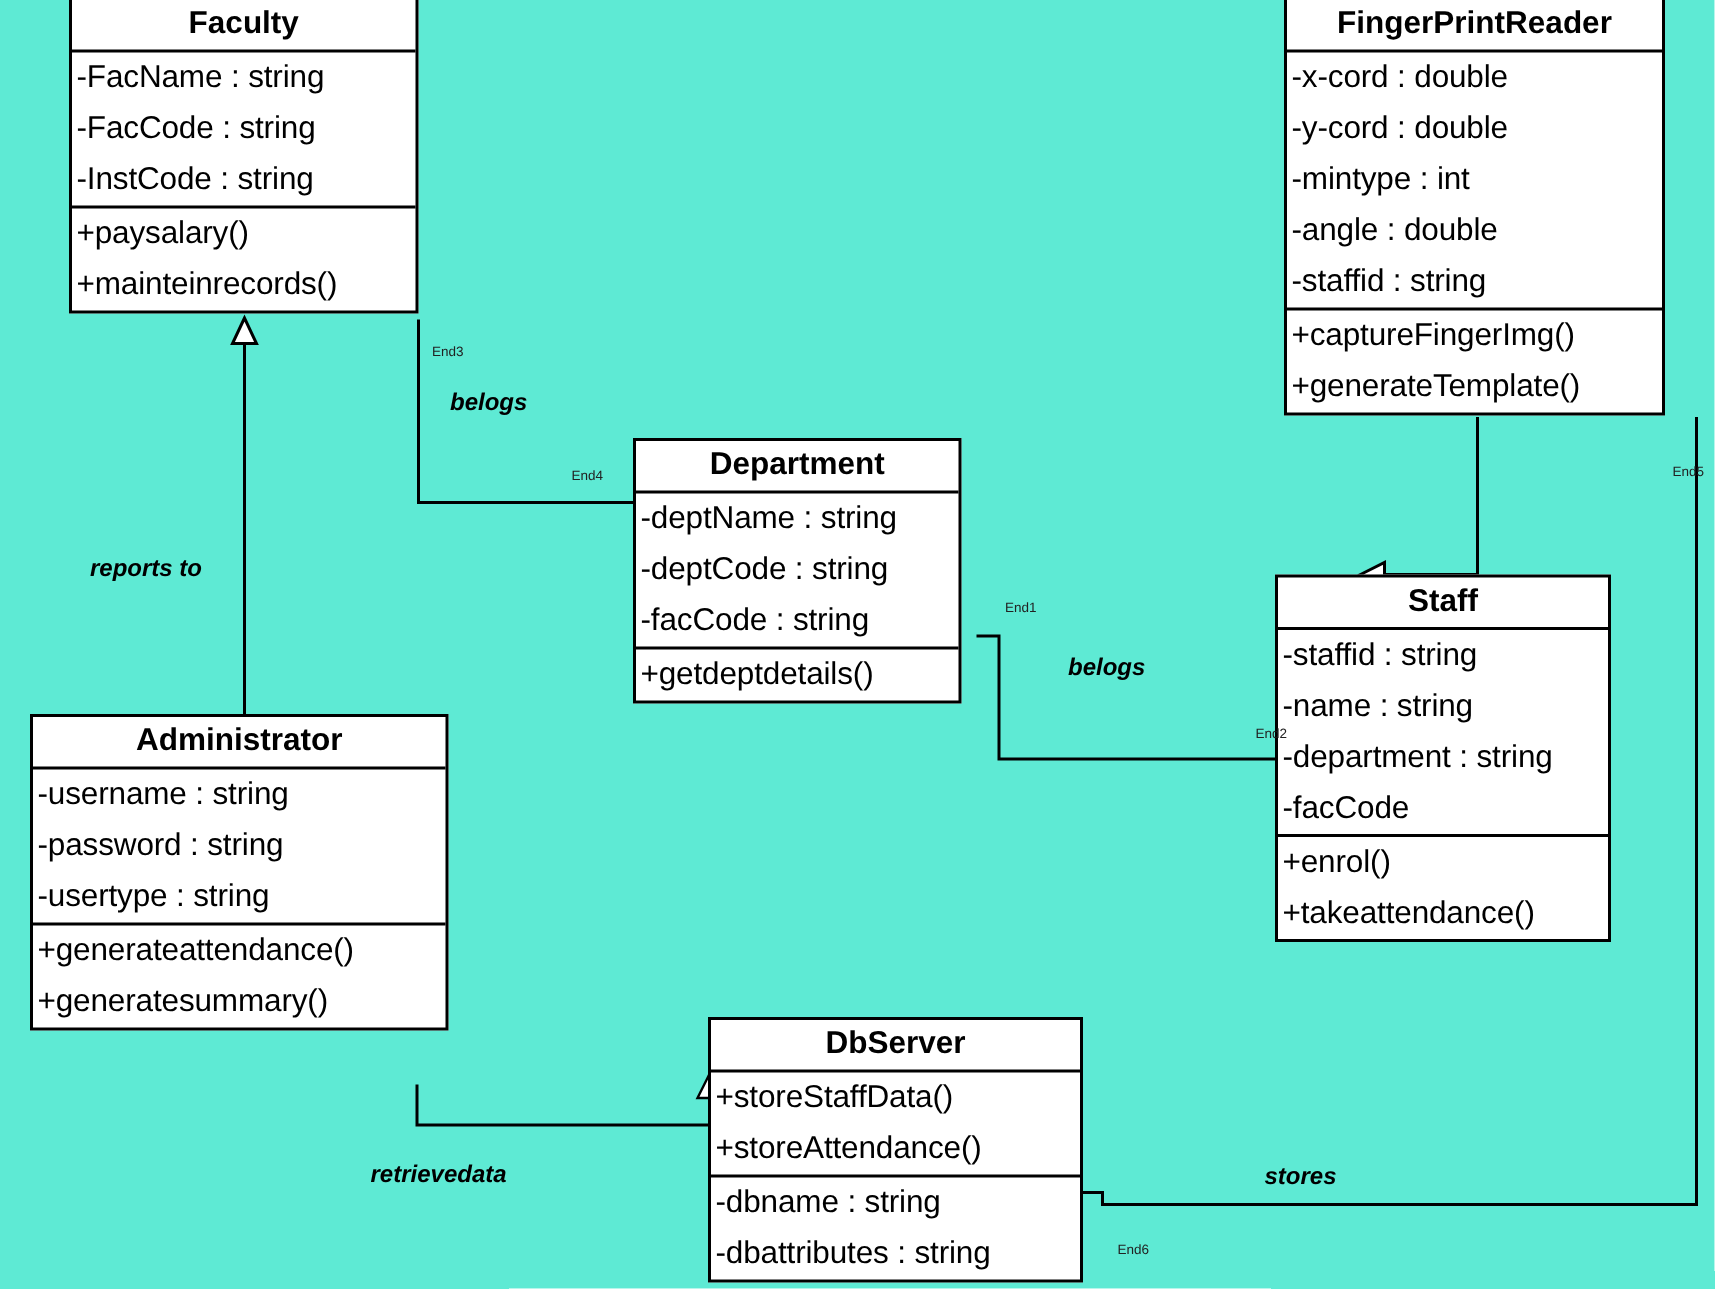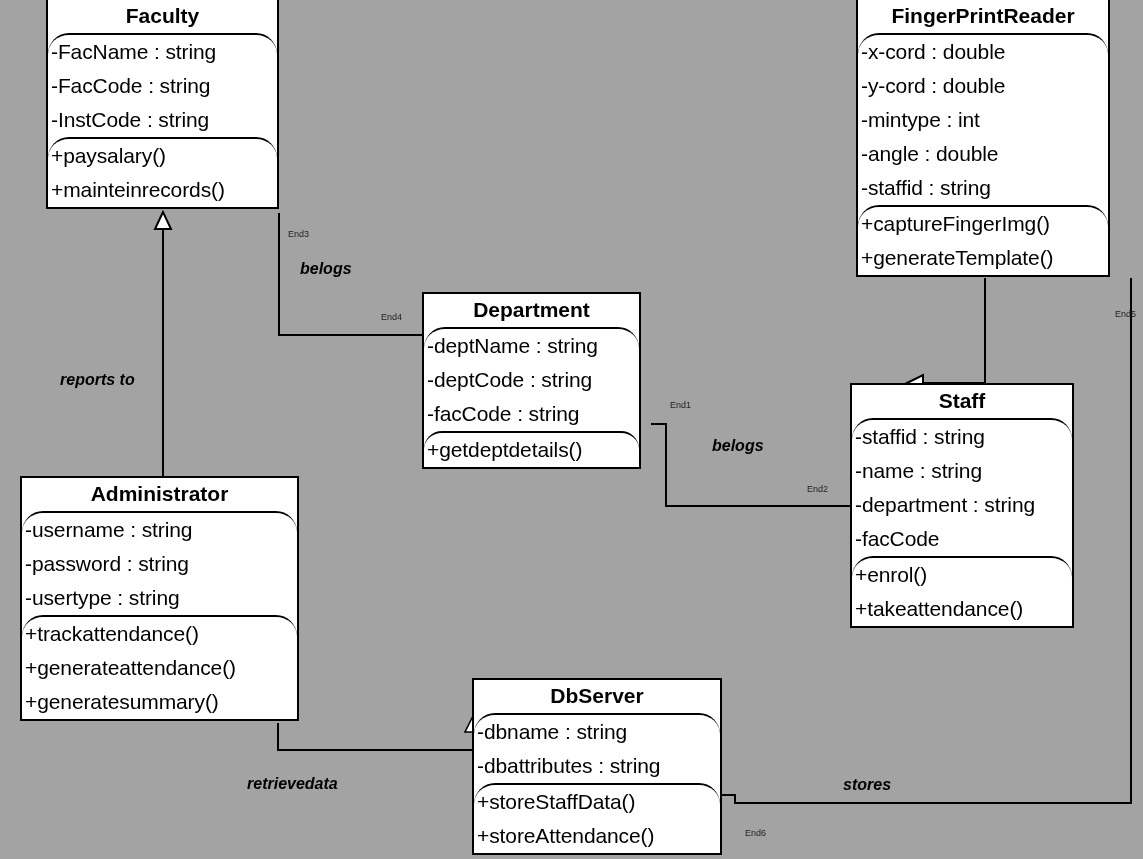--- a/index.html
+++ b/index.html
@@ -4,21 +4,21 @@
 <style>
   html, body {
     margin: 0;
     padding: 0;
     background: #ffffff;
   }
   #canvas {
     position: relative;
     width: 1143px;
     height: 859px;
-    background: #a3a3a3;
+    background: #5eead4;
     overflow: hidden;
     font-family: "Liberation Sans", sans-serif;
   }
   svg.edges {
     position: absolute;
     left: 0;
     top: 0;
     width: 1143px;
     height: 859px;
     pointer-events: none;
@@ -36,21 +36,20 @@
     line-height: 1.42;
     padding: 1px 4px 2px 4px;
     color: #000000;
     white-space: nowrap;
   }
   .uml-sep {
     border-top: 2px solid #000000;
   }
   .uml-compartment {
     padding: 0;
-    border-radius: 21px;
   }
   .uml-member {
     font-size: 21px;
     line-height: 1.62;
     padding-left: 3px;
     color: #000000;
     white-space: nowrap;
     letter-spacing: -0.1px;
   }
   .edge-label {
@@ -158,48 +157,47 @@
   </div>
 
   <div class="umlbox" style="left:20px; top:476px; width:279px;">
     <div class="uml-title">Administrator</div>
     <div class="uml-compartment uml-sep">
       <div class="uml-member">-username : string</div>
       <div class="uml-member">-password : string</div>
       <div class="uml-member">-usertype : string</div>
     </div>
     <div class="uml-compartment uml-sep">
-      <div class="uml-member">+trackattendance()</div>
       <div class="uml-member">+generateattendance()</div>
       <div class="uml-member">+generatesummary()</div>
     </div>
   </div>
 
   <div class="umlbox" style="left:472px; top:678px; width:250px;">
     <div class="uml-title">DbServer</div>
     <div class="uml-compartment uml-sep">
+      <div class="uml-member">+storeStaffData()</div>
+      <div class="uml-member">+storeAttendance()</div>
+    </div>
+    <div class="uml-compartment uml-sep">
       <div class="uml-member">-dbname : string</div>
       <div class="uml-member">-dbattributes : string</div>
-    </div>
-    <div class="uml-compartment uml-sep">
-      <div class="uml-member">+storeStaffData()</div>
-      <div class="uml-member">+storeAttendance()</div>
     </div>
   </div>
 
   <div class="edge-label" style="left:300px; top:260px;">belogs</div>
 
   <div class="edge-label" style="left:712px; top:437px;">belogs</div>
 
   <div class="edge-label" style="left:12px; top:371px;margin-left:48px;">reports to</div>
 
   <div class="edge-label" style="left:247px; top:775px;">retrievedata</div>
 
   <div class="edge-label" style="left:843px; top:776px;">stores</div>
 
   <div class="end-label" style="left:288px; top:229px;">End3</div>
   <div class="end-label" style="left:381px; top:312px;">End4</div>
   <div class="end-label" style="left:670px; top:400px;">End1</div>
-  <div class="end-label" style="left:807px; top:484px;">End2</div>
+  <div class="end-label" style="left:837px; top:484px;">End2</div>
   <div class="end-label" style="left:1115px; top:309px;">End5</div>
   <div class="end-label" style="left:745px; top:828px;">End6</div>
 
 </div>
 
 </body></html>

